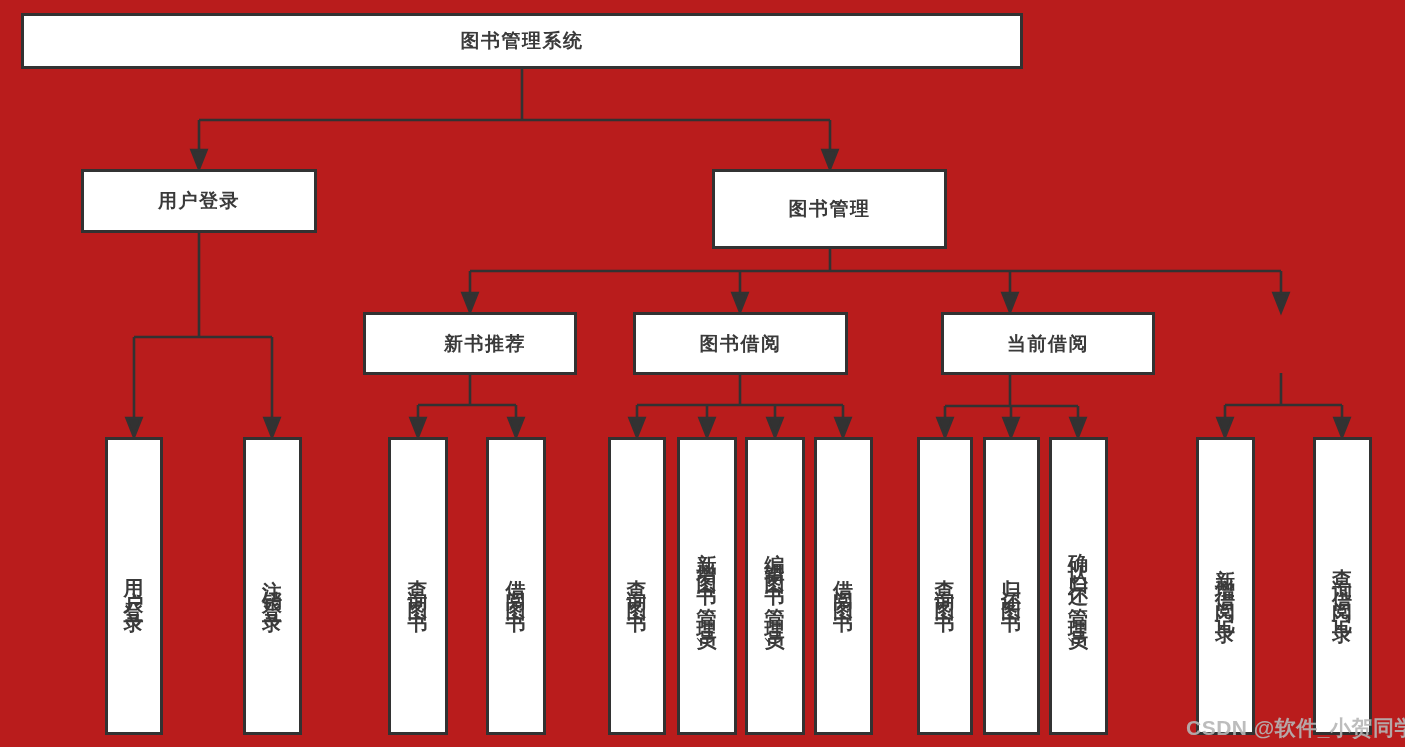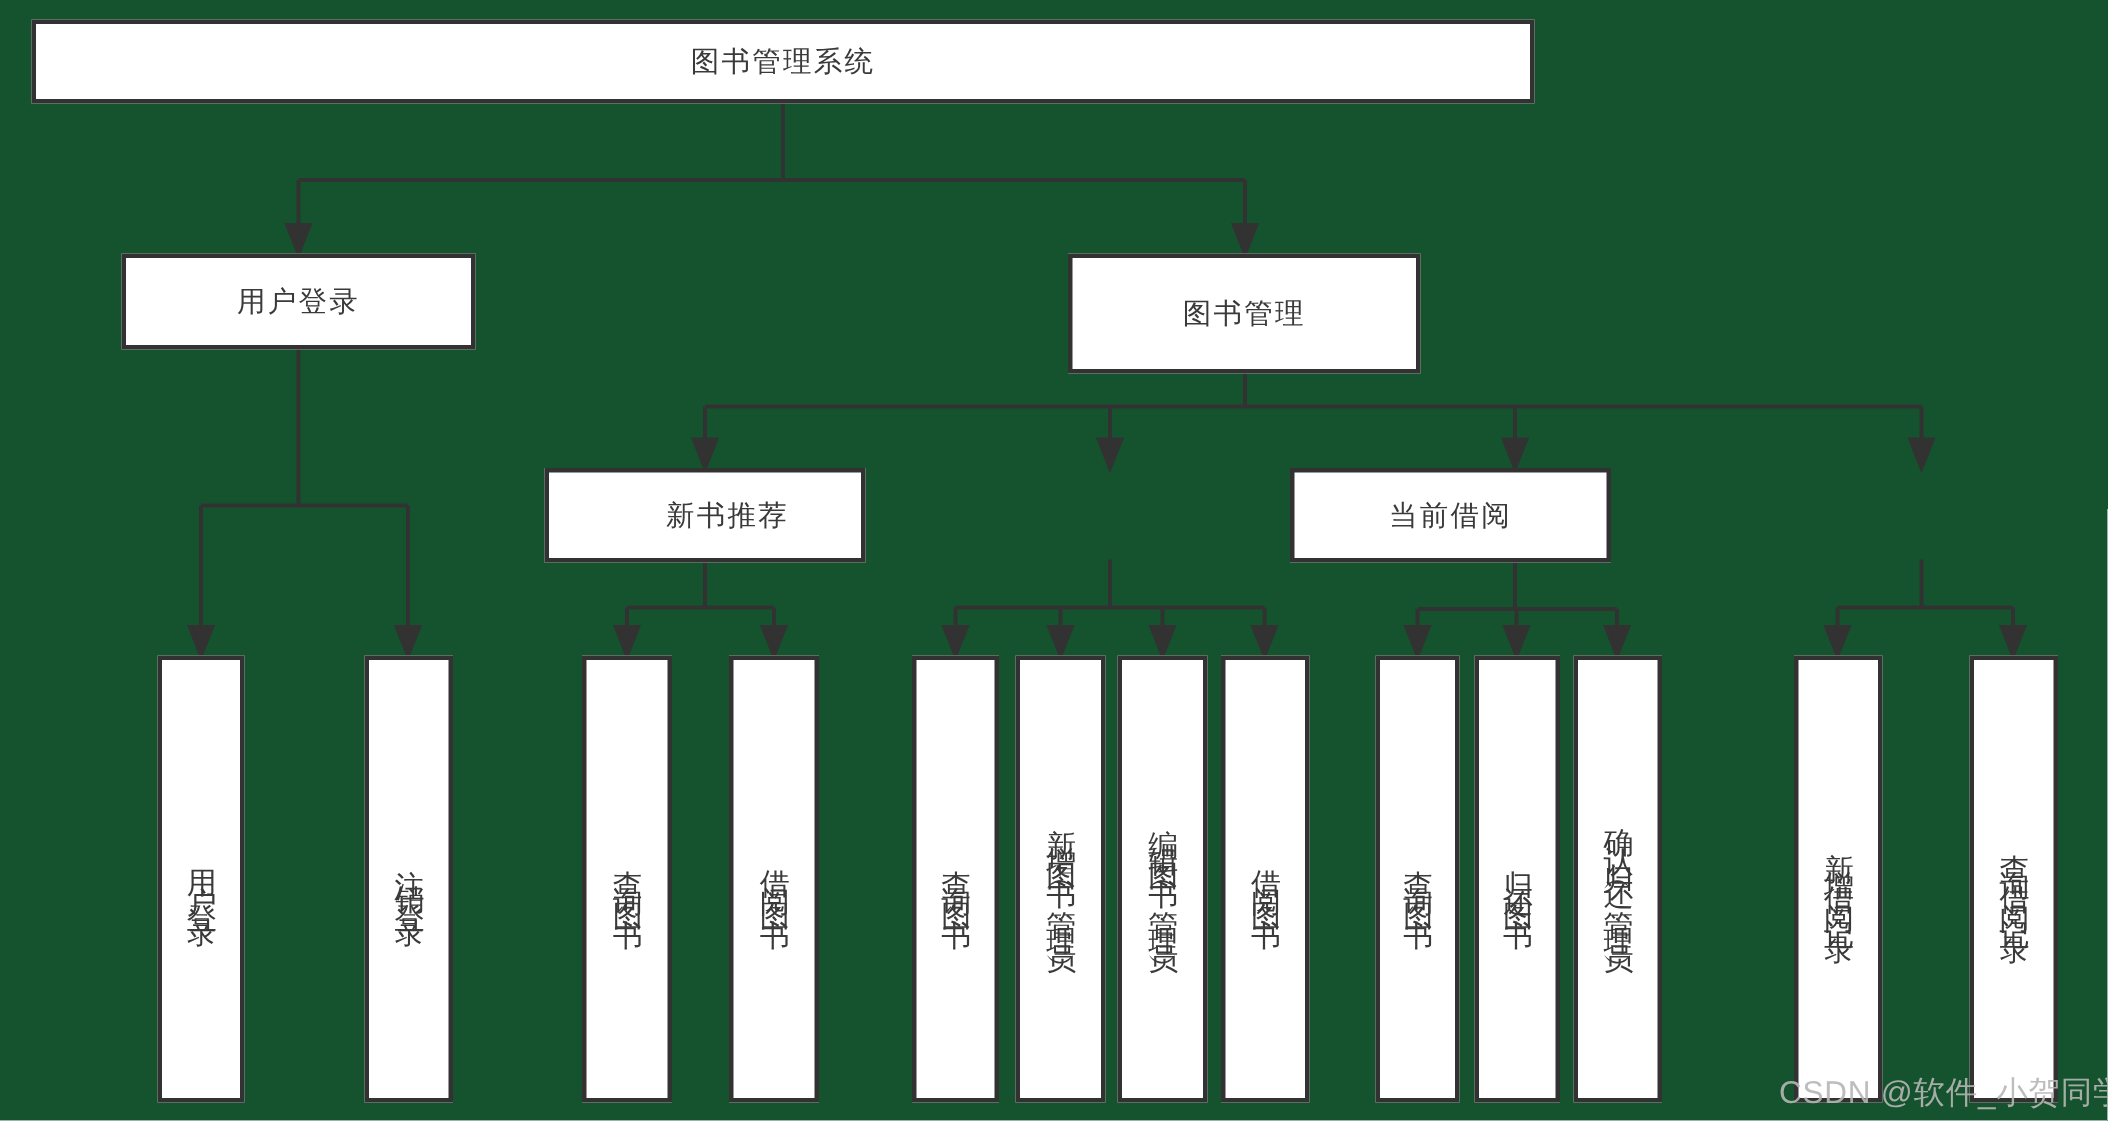--- a/index.html
+++ b/index.html
@@ -1,21 +1,22 @@
 <!DOCTYPE html>
 <html><head>
 <meta charset="utf-8">
 <style>
   html,body{margin:0;padding:0;background:#fff;}
   .stage{
     position:relative;
     width:1405px;height:747px;
-    background:#14532d;
+    background:#b91c1c;
     overflow:hidden;
     font-family:"Liberation Sans", sans-serif;
+    font-weight:bold;
   }
   .wires{position:absolute;left:0;top:0;z-index:1;}
   .box{
     position:absolute;
     box-sizing:border-box;
     background:#ffffff;
     border:3px solid #323232;
     color:#3a3a3a;
     display:flex;
     align-items:center;
@@ -101,21 +102,22 @@
       </g>
     </g>
   </svg>
 
   <div class="box h" style="left:21px;top:13px;width:1002px;height:56px;">图书管理系统</div>
 
   <div class="box h" style="left:81px;top:169px;width:236px;height:64px;">用户登录</div>
   <div class="box h" style="left:712px;top:169px;width:235px;height:80px;">图书管理</div>
 
   <div class="box h" style="left:363px;top:312px;width:214px;height:63px;padding-left:30px;">新书推荐</div>
-  <div class="box h" style="left:860px;top:312px;width:214px;height:63px;">当前借阅</div>
+  <div class="box h" style="left:633px;top:312px;width:215px;height:63px;">图书借阅</div>
+  <div class="box h" style="left:941px;top:312px;width:214px;height:63px;">当前借阅</div>
 
   <div class="box v" style="left:105px;top:437px;width:58px;height:298px;">用户登录</div>
   <div class="box v" style="left:243px;top:437px;width:59px;height:298px;">注销登录</div>
 
   <div class="box v" style="left:388px;top:437px;width:60px;height:298px;">查询图书</div>
   <div class="box v" style="left:486px;top:437px;width:60px;height:298px;">借阅图书</div>
 
   <div class="box v" style="left:608px;top:437px;width:58px;height:298px;">查询图书</div>
   <div class="box v" style="left:677px;top:437px;width:60px;height:298px;">新增图书（管理员）</div>
   <div class="box v" style="left:745px;top:437px;width:60px;height:298px;">编辑图书（管理员）</div>

